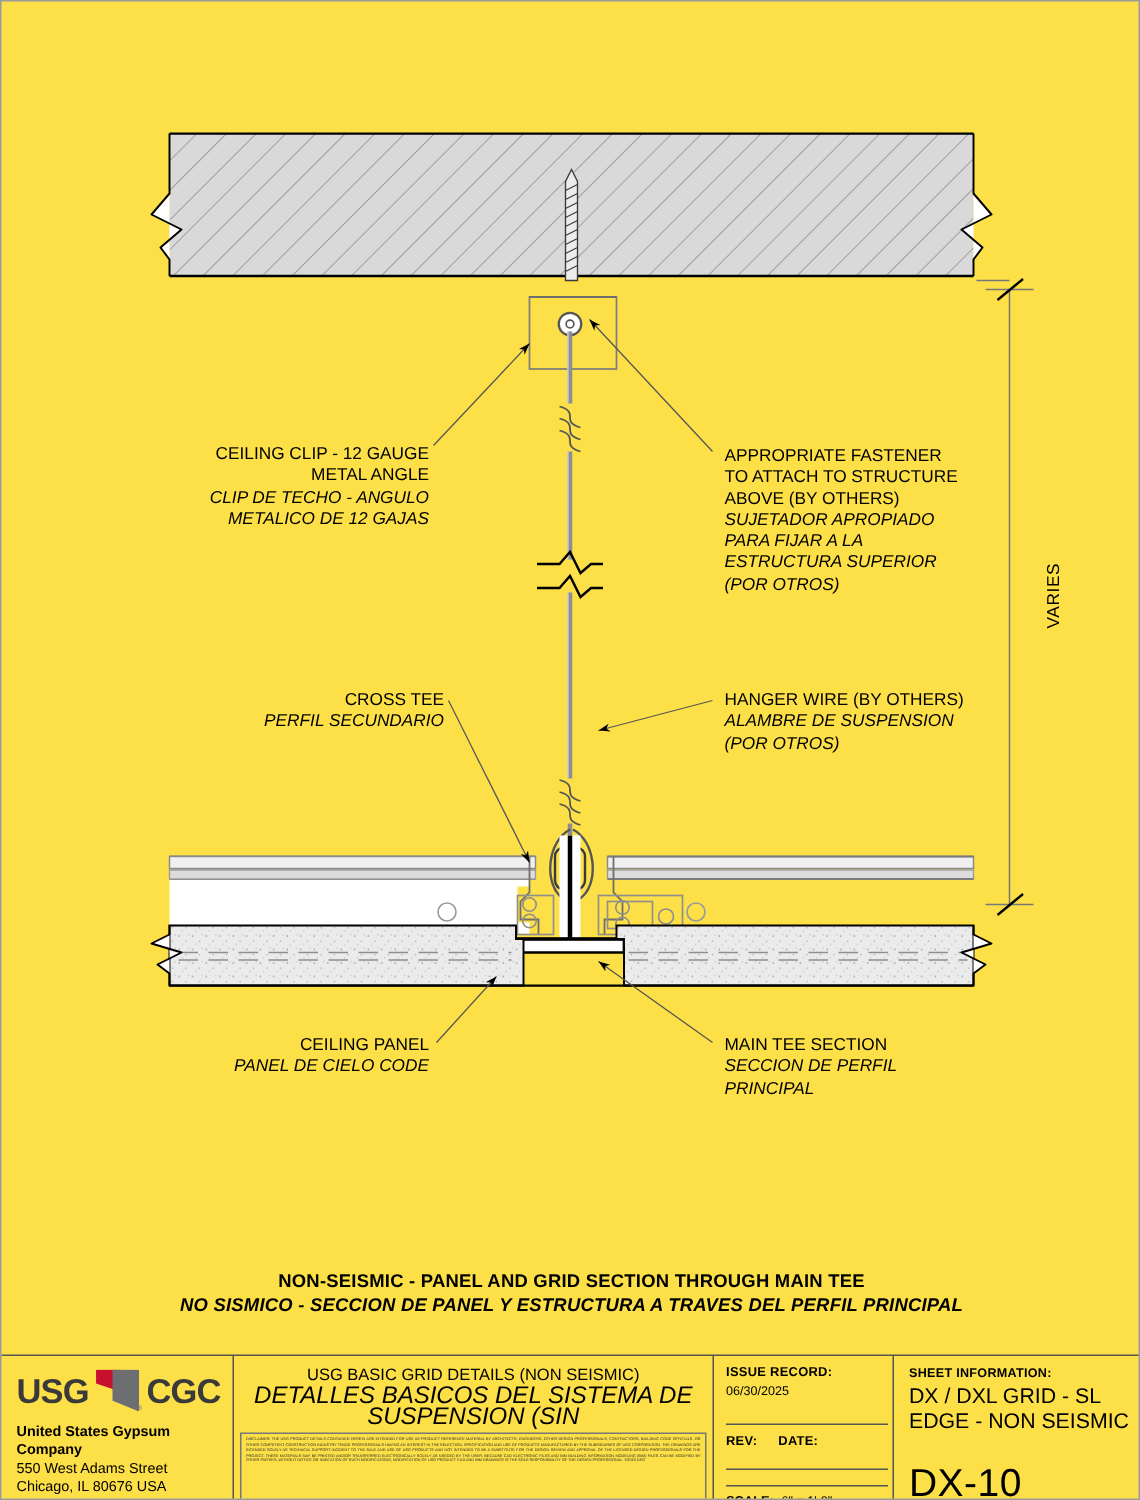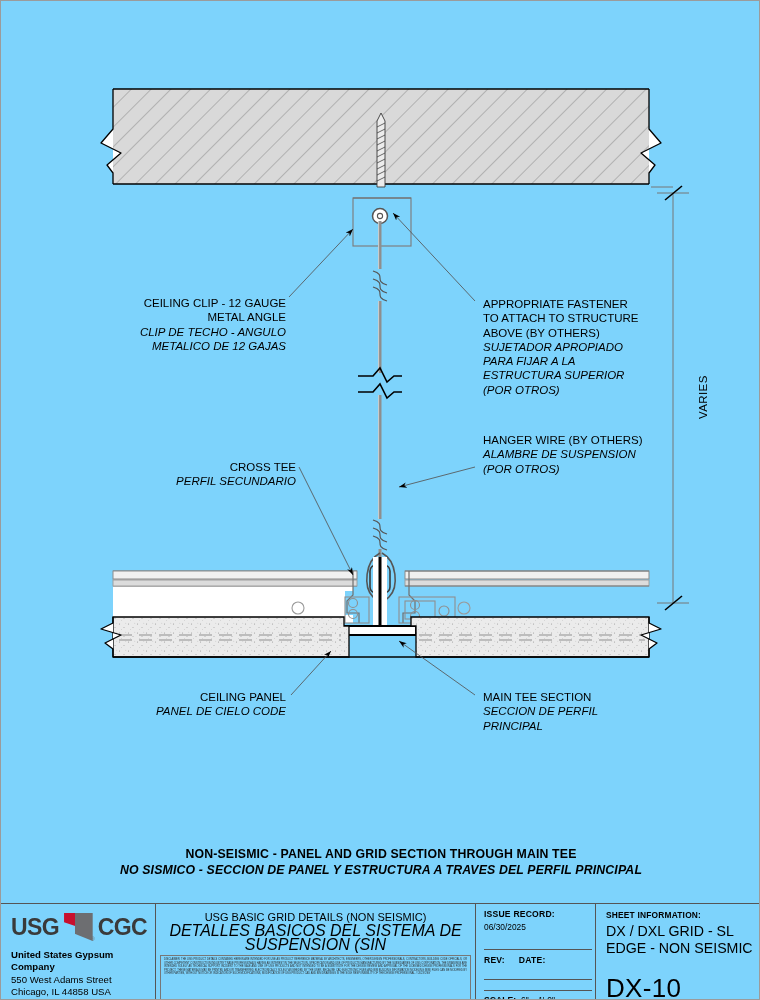--- a/index.html
+++ b/index.html
@@ -1,17 +1,17 @@
 <!DOCTYPE html>
 <html><head>
 <meta charset="utf-8">
 <style>
   html,body{margin:0;padding:0;background:#ffffff;}
   body{width:760px;height:1000px;font-family:"Liberation Sans",sans-serif;color:#000;}
-  #sheet{position:relative;width:760px;height:1000px;box-sizing:border-box;border:1px solid #9b9b9b;background:#7dd3fc;overflow:hidden;}
+  #sheet{position:relative;width:760px;height:1000px;box-sizing:border-box;border:1px solid #9b9b9b;background:#fde047;overflow:hidden;}
 
   
   #drawing{position:absolute;left:0;top:0;width:760px;height:900px;}
   #drawing svg{display:block;}
 
   .blk{position:absolute;}
   .blk div{font-size:11.5px;line-height:14.3px;white-space:pre;}
   .blk .it{font-style:italic;}
   .blk.right{text-align:right;}
   .blk.left{text-align:left;}
@@ -258,21 +258,21 @@
       <div class="it">PARA FIJAR A LA</div>
       <div class="it">ESTRUCTURA SUPERIOR</div>
       <div class="it">(POR OTROS)</div>
     </div>
 
     <div class="blk right" style="left:80px;top:459px;width:215px;">
       <div>CROSS TEE</div>
       <div class="it">PERFIL SECUNDARIO</div>
     </div>
 
-    <div class="blk left" style="left:482px;top:432px;width:200px;">
+    <div class="blk left" style="left:482px;top:459px;width:200px;">
       <div>HANGER WIRE (BY OTHERS)</div>
       <div class="it">ALAMBRE DE SUSPENSION</div>
       <div class="it">(POR OTROS)</div>
     </div>
 
     <div class="blk right" style="left:70px;top:689px;width:215px;">
       <div>CEILING PANEL</div>
       <div class="it">PANEL DE CIELO CODE</div>
     </div>
 
@@ -298,21 +298,21 @@
         <span class="logo-mark">
           <span class="red2"></span>
           <span class="gry"></span>
           <span class="logo-r">®</span>
         </span>
         <span class="logo-txt">CGC</span>
       </div>
       <div class="addr">
         <div class="b">United States Gypsum Company</div>
         <div class="n">550 West Adams Street</div>
-        <div class="n">Chicago, IL 44858 USA</div>
+        <div class="n">Chicago, IL 80676 USA</div>
       </div>
     </div>
 
     <div class="cell" id="tb-main">
       <div class="mt1">USG BASIC GRID DETAILS (NON SEISMIC)</div>
       <div class="mt2">DETALLES BASICOS DEL SISTEMA DE SUSPENSION (SIN</div>
       <div id="disclaimer">
         <p>DISCLAIMER:  THE USG PRODUCT DETAILS CONTAINED HEREIN ARE INTENDED FOR USE AS PRODUCT REFERENCE MATERIAL BY ARCHITECTS, ENGINEERS, OTHER DESIGN PROFESSIONALS, CONTRACTORS, BUILDING CODE OFFICIALS, OR OTHER COMPETENT CONSTRUCTION INDUSTRY TRADE PROFESSIONALS HAVING AN INTEREST IN THE SELECTION, SPECIFICATION AND USE OF PRODUCTS MANUFACTURED BY THE SUBSIDIARIES OF USG CORPORATION. THE DRAWINGS ARE INTENDED SOLELY AS TECHNICAL SUPPORT INCIDENT TO THE SALE AND USE OF USG PRODUCTS AND NOT INTENDED TO BE A SUBSTITUTE FOR THE DESIGN REVIEW AND APPROVAL OF THE LICENSED DESIGN PROFESSIONALS FOR THE PROJECT.  THESE MATERIALS MAY BE PRINTED AND/OR TRANSFERRED ELECTRONICALLY SOLELY AS NEEDED BY THE USER.  BECAUSE CAD ELECTRONIC FILES AND BIM BUILDING INFORMATION MODELING (BIM) FILES CAN BE MODIFIED BY OTHER PARTIES, WITHOUT NOTICE OR INDICATION OF SUCH MODIFICATIONS, MODIFICATION OF USG PRODUCT CAD AND BIM DRAWINGS IS THE SOLE RESPONSIBILITY OF THE DESIGN PROFESSIONAL.  ©2023 USG</p>
       </div>
     </div>

